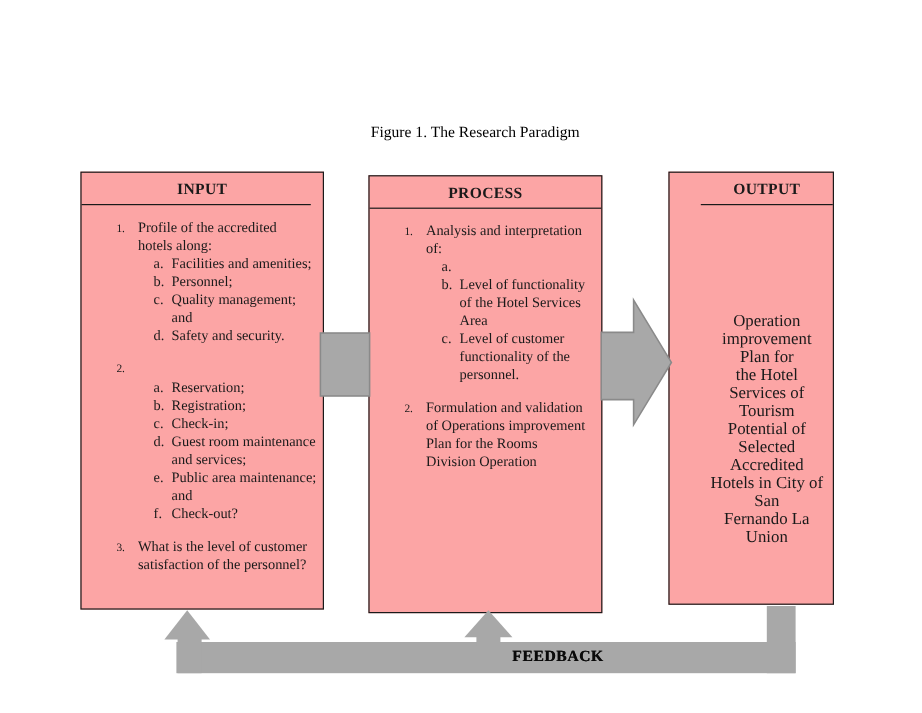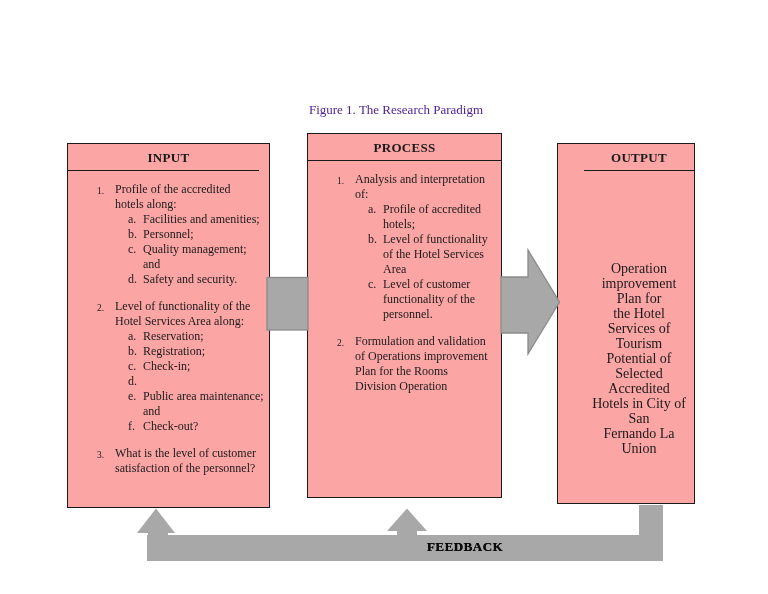--- a/index.html
+++ b/index.html
@@ -7,36 +7,36 @@
     position:relative;
     width:768px;height:594px;
     background:#ffffff;
     font-family:"Liberation Serif","DejaVu Serif",serif;
     color:#1a1a1a;
     overflow:hidden;
   }
   .title{
     position:absolute;left:0;right:0;top:102px;
     text-align:center;padding-left:24px;
-    font-size:13px;color:#4c1d95;
+    font-size:13px;color:#000000;
     z-index:1;
   }
   .shapes{
     position:absolute;left:0;top:0;width:768px;height:594px;
     z-index:5;pointer-events:none;
   }
   .box{
     position:absolute;
     background:#fca5a5;
     border:1.5px solid #1a1a1a;
     box-sizing:border-box;
     z-index:2;
   }
   .box-input{left:67px;top:143px;width:203px;height:365px;}
-  .box-process{left:307px;top:133px;width:195px;height:365px;}
+  .box-process{left:307px;top:146px;width:195px;height:365px;}
   .box-output{left:557px;top:143px;width:138px;height:361px;padding-left:26px;}
   .hdr{
     position:relative;
     height:27px;box-sizing:border-box;
     text-align:center;
     font-weight:bold;font-size:13px;
     padding-top:6px;
     border-bottom:1.5px solid #1a1a1a;
     letter-spacing:0.3px;
   }
@@ -117,37 +117,37 @@
         <span class="letter">c.</span>
         <span class="stext">Quality management; and</span>
       </div>
       <div class="sub">
         <span class="letter">d.</span>
         <span class="stext">Safety and security.</span>
       </div>
 
       <div class="item gap">
         <span class="num">2.</span>
-        <span class="itext">Level of functionality of the
-Hotel Services Area along:</span>
       </div>
       <div class="sub">
         <span class="letter">a.</span>
         <span class="stext">Reservation;</span>
       </div>
       <div class="sub">
         <span class="letter">b.</span>
         <span class="stext">Registration;</span>
       </div>
       <div class="sub">
         <span class="letter">c.</span>
         <span class="stext">Check-in;</span>
       </div>
       <div class="sub">
         <span class="letter">d.</span>
+        <span class="stext">Guest room maintenance
+and services;</span>
       </div>
       <div class="sub">
         <span class="letter">e.</span>
         <span class="stext">Public area maintenance;
 and</span>
       </div>
       <div class="sub">
         <span class="letter">f.</span>
         <span class="stext">Check-out?</span>
       </div>
@@ -163,22 +163,20 @@
   <div class="box box-process">
     <div class="hdr">PROCESS</div>
     <div class="content">
       <div class="item">
         <span class="num">1.</span>
         <span class="itext">Analysis and interpretation
 of:</span>
       </div>
       <div class="sub">
         <span class="letter">a.</span>
-        <span class="stext">Profile of accredited
-hotels;</span>
       </div>
       <div class="sub">
         <span class="letter">b.</span>
         <span class="stext">Level of functionality
 of the Hotel Services
 Area</span>
       </div>
       <div class="sub">
         <span class="letter">c.</span>
         <span class="stext">Level of customer

